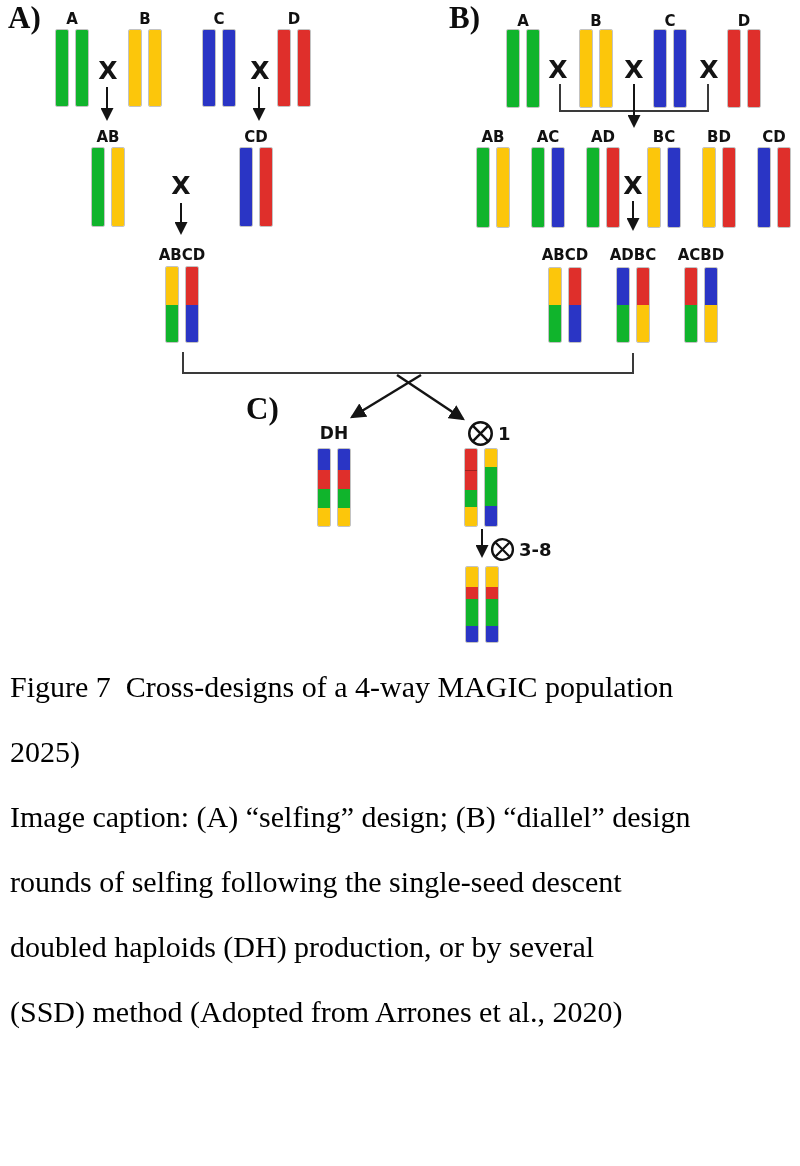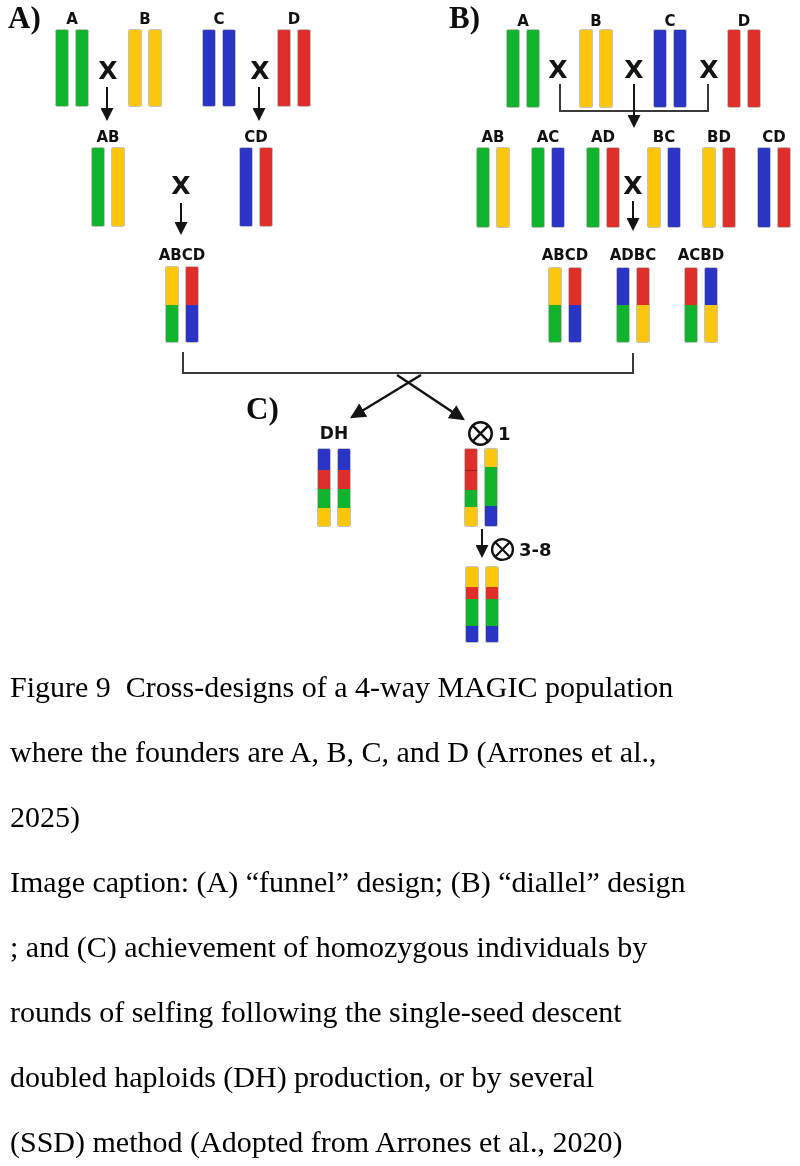--- a/index.html
+++ b/index.html
@@ -333,21 +333,19 @@
         <div class="segment" style="flex-grow: 0.26; background: rgb(252, 198, 11);"></div>
         <div class="segment" style="flex-grow: 0.17; background: rgb(223, 47, 43);"></div>
         <div class="segment" style="flex-grow: 0.35; background: rgb(16, 180, 44);"></div>
         <div class="segment" style="flex-grow: 0.22; background: rgb(42, 53, 197);"></div>
       </div>
     </div>
 
 </div>
 
 <div id="caption">
-  <div class="caption-line">Figure 9  Cross-designs of a 4-way MAGIC population</div>
-  <div class="caption-line">where the founders are A, B, C, and D (Arrones et al.,</div>
+  <div class="caption-line">Figure 7  Cross-designs of a 4-way MAGIC population</div>
   <div class="caption-line">2025)</div>
-  <div class="caption-line">Image caption: (A) “funnel” design; (B) “diallel” design</div>
-  <div class="caption-line">; and (C) achievement of homozygous individuals by</div>
+  <div class="caption-line">Image caption: (A) “selfing” design; (B) “diallel” design</div>
   <div class="caption-line">rounds of selfing following the single-seed descent</div>
   <div class="caption-line">doubled haploids (DH) production, or by several</div>
   <div class="caption-line">(SSD) method (Adopted from Arrones et al., 2020)</div>
 </div>
 
 </body></html>

